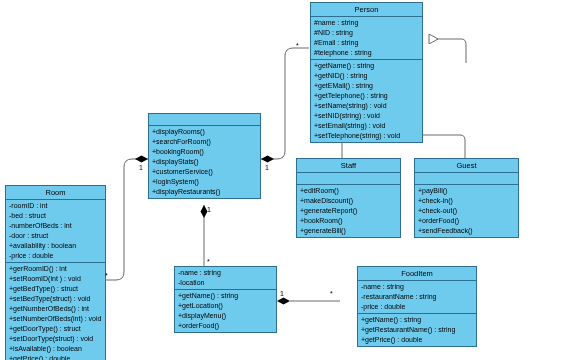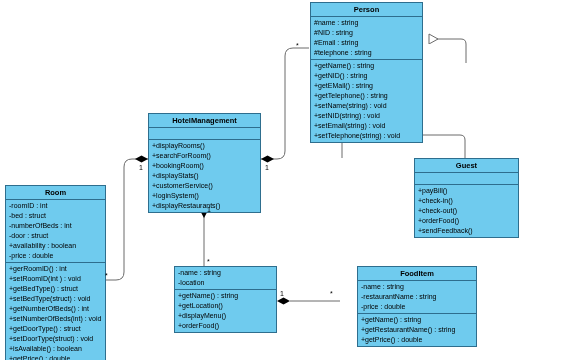--- a/index.html
+++ b/index.html
@@ -25,21 +25,21 @@
   }
   .uml-class {
     position: absolute;
     background: #6FCBEE;
     border: 1px solid #2E6E8E;
     box-sizing: border-box;
     z-index: 2;
   }
   .uml-title {
     text-align: center;
-    font-weight: bold;
+    font-weight: normal;
     font-size: 7.5px;
     color: #000000;
     padding: 2px 0 2px 0;
     border-bottom: 1px solid #2E6E8E;
     line-height: 9px;
   }
   .uml-compartment {
     border-bottom: 1px solid #2E6E8E;
     padding: 1px 0 1px 0;
   }
@@ -128,33 +128,43 @@
       <div class="uml-member">+getTelephone() : string</div>
       <div class="uml-member">+setName(string) : void</div>
       <div class="uml-member">+setNID(string) : void</div>
       <div class="uml-member">+setEmail(string) : void</div>
       <div class="uml-member">+setTelephone(string) : void</div>
     </div>
   </div>
 
 
   <div class="uml-class" style="left:148px; top:113px; width:113px;">
-    <div class="uml-title">HotelManagement</div>
     <div class="uml-compartment empty"></div>
     <div class="uml-compartment">
       <div class="uml-member">+displayRooms()</div>
       <div class="uml-member">+searchForRoom()</div>
       <div class="uml-member">+bookingRoom()</div>
       <div class="uml-member">+displayStats()</div>
       <div class="uml-member">+customerService()</div>
       <div class="uml-member">+loginSystem()</div>
       <div class="uml-member">+displayRestaurants()</div>
     </div>
   </div>
 
+  <div class="uml-class" style="left:296px; top:158px; width:105px;">
+    <div class="uml-title">Staff</div>
+    <div class="uml-compartment empty"></div>
+    <div class="uml-compartment">
+      <div class="uml-member">+editRoom()</div>
+      <div class="uml-member">+makeDiscount()</div>
+      <div class="uml-member">+generateReport()</div>
+      <div class="uml-member">+bookRoom()</div>
+      <div class="uml-member">+generateBill()</div>
+    </div>
+  </div>
 
   <div class="uml-class" style="left:414px; top:158px; width:105px;">
     <div class="uml-title">Guest</div>
     <div class="uml-compartment empty"></div>
     <div class="uml-compartment">
       <div class="uml-member">+payBill()</div>
       <div class="uml-member">+check-in()</div>
       <div class="uml-member">+check-out()</div>
       <div class="uml-member">+orderFood()</div>
       <div class="uml-member">+sendFeedback()</div>

